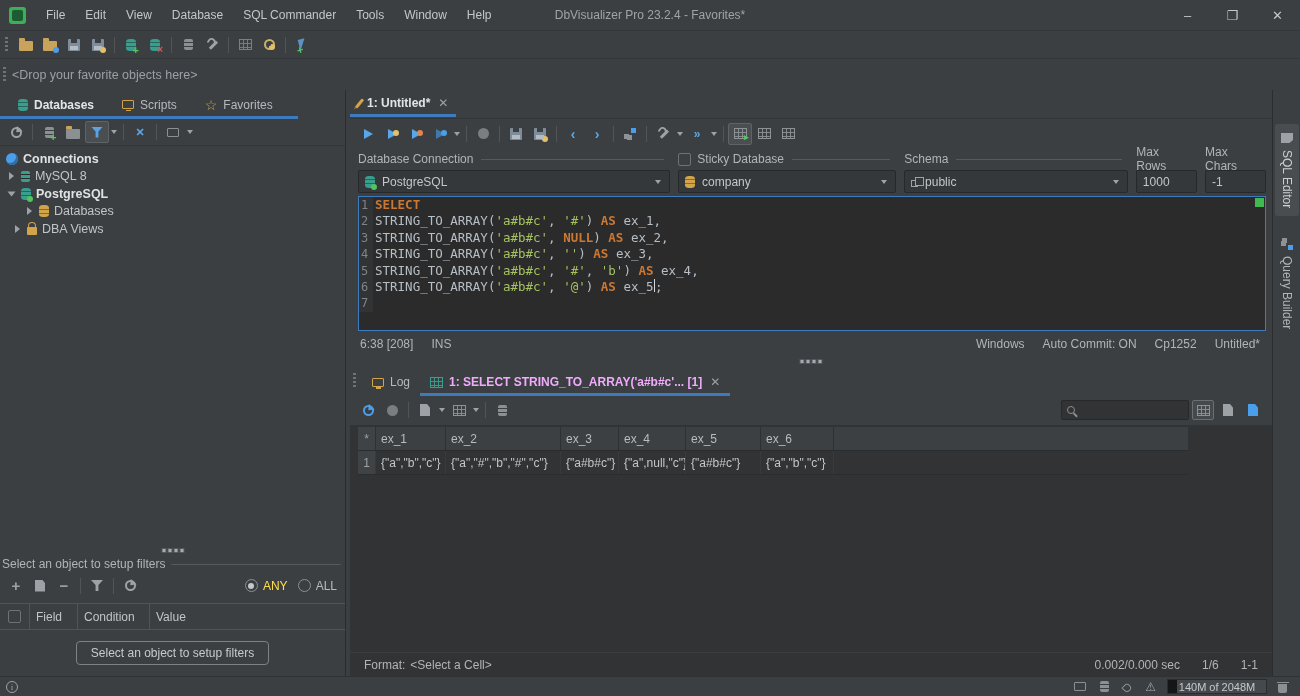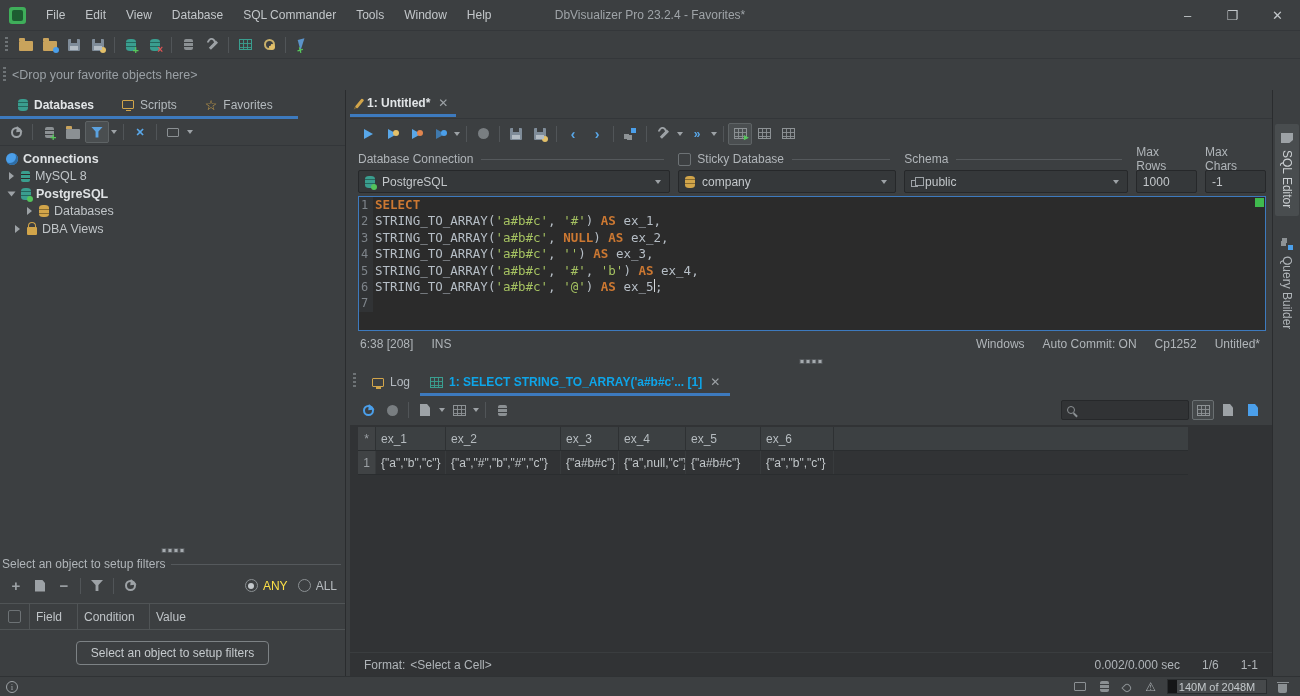--- a/index.html
+++ b/index.html
@@ -149,21 +149,21 @@
   .caret { display:inline-block; width:1.5px; height:13px; background:#d4d7d9; vertical-align:-2px; }
   .run-marker { position:absolute; top:1px; right:1px; width:9px; height:9px; background:#3fba4e; }
 
   .ed-status { height:26px; display:flex; align-items:center; padding:0 12px 0 10px; color:#b0b5b9; }
   .ed-status .gap { width:18px; } .ed-status .spacer { flex:1; }
   .ed-status .ritem { margin-left:18px; }
 
   
   .res-tabs { height:28px; display:flex; align-items:flex-end; }
   .res-tab { display:flex; align-items:center; gap:6px; height:26px; padding:0 10px; color:#b4bac0; position:relative;margin-top:21px; }
-  .res-tab.active .lbl { font-weight:bold; color:#0ea5e9; }
+  .res-tab.active .lbl { font-weight:bold; color:#f0abfc; }
   .res-toolbar { height:30px; display:flex; align-items:center; padding:0 8px 0 6px; }
   .search-box { width:128px; height:20px; background:#313335; border:1px solid #26282a; border-radius:2px; display:flex; align-items:center; padding:0 5px; gap:5px; }
   .search-box input { background:transparent; border:none; outline:none; color:#c3c7ca; width:100%; font-size:12px; font-family:"Liberation Sans",sans-serif;}
   .viewbtn { width:22px; height:20px; display:flex; align-items:center; justify-content:center; margin-left:3px; }
   .viewbtn.active { background:#45494b; border:1px solid #6a7072; border-radius:2px; }
   .grid-area { flex:1; background:#313335; padding:2px 0 0 8px; overflow:hidden; }
   .grid { width:830px; }
   .ghead { display:flex; height:24px; background:#3c4042; color:#b6bcc0; align-items:center; border-bottom:1px solid #2a2d2f;}
   .gcell { padding:0 5px; height:100%; display:flex; align-items:center; border-right:1px solid #2e3133; overflow:hidden; white-space:nowrap; }
   .grow-num { width:18px; flex:none; justify-content:center; background:#404345; color:#9ca1a5; }

